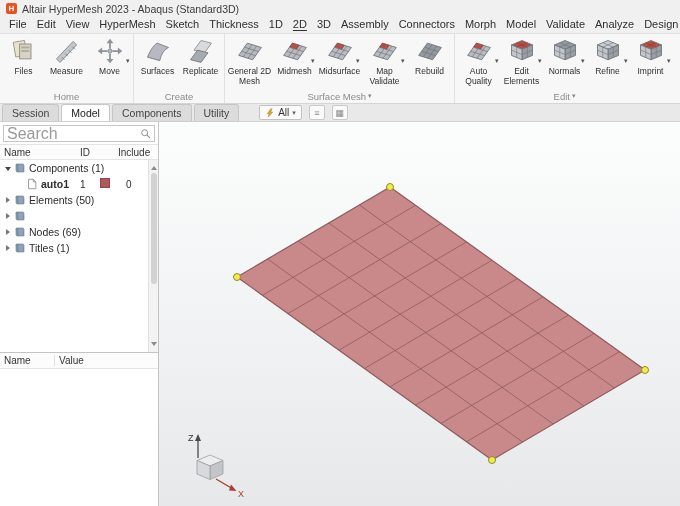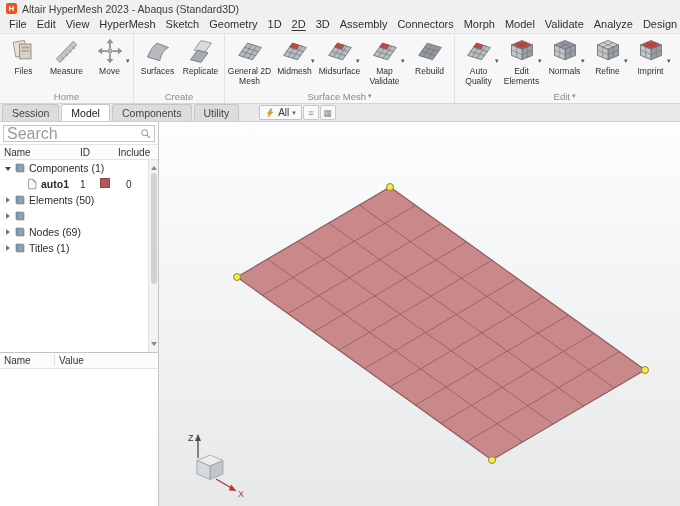--- a/index.html
+++ b/index.html
@@ -30,21 +30,21 @@
   .rlabel { font-size:8.5px; color:#2f2f2f; text-align:center; line-height:1.15; margin-top:1px; max-width:45px; }
   .rgrouplabel { height:14px; font-size:9.5px; color:#8a8a8a; text-align:center; display:flex; align-items:center; justify-content:center; gap:2px; }
   .gdd { font-size:7px; color:#8a8a8a; }
   .c-gray { color:#b6bac0; } .c-steel { color:#a6abb1; } .c-dark { color:#94999f; } .c-light { color:#ccd0d3; }
 
   
   .tabstrip { height:18px; background:#e9e9e9; display:flex; align-items:flex-end; padding-left:2px; border-bottom:1px solid #cfcfcf; }
   .tab { padding:2px 9px 2px; font-size:10.5px; color:#444; background:#dcdcdc; border:1px solid #c6c6c6; border-bottom:none;
          border-radius:3px 3px 0 0; margin-right:2px; cursor:default; white-space:nowrap; }
   .tab.active { background:#ffffff; color:#222; }
-  .entity-toolbar { display:flex; align-items:center; gap:1px; margin-left:18px; padding-bottom:1px; }
+  .entity-toolbar { display:flex; align-items:center; gap:7px; margin-left:18px; padding-bottom:1px; }
   .filter-btn { display:flex; align-items:center; gap:3px; height:15px; padding:0 5px; background:#fafafa; border:1px solid #c2c2c2;
                 border-radius:2px; font-size:10px; color:#333; cursor:default; }
   .filter-btn .chev { font-size:7px; color:#666; }
   .mini-btn { width:16px; height:15px; background:#fafafa; border:1px solid #c9c9c9; border-radius:2px; font-size:9px; color:#888;
               display:flex; align-items:center; justify-content:center; cursor:default; }
 
   
   .content { display:flex; height:384px; }
 
   
@@ -175,21 +175,21 @@
   <span class="logo">H</span>
   <span class="title-text">Altair HyperMesh 2023 - Abaqus (Standard3D)</span>
 </div>
 
 <div class="menubar">
   <span class="mi">File</span>
   <span class="mi">Edit</span>
   <span class="mi">View</span>
   <span class="mi">HyperMesh</span>
   <span class="mi">Sketch</span>
-  <span class="mi">Geometry</span>
+  <span class="mi">Thickness</span>
   <span class="mi">1D</span>
   <span class="mi active">2D</span>
   <span class="mi">3D</span>
   <span class="mi">Assembly</span>
   <span class="mi">Connectors</span>
   <span class="mi">Morph</span>
   <span class="mi">Model</span>
   <span class="mi">Validate</span>
   <span class="mi">Analyze</span>
   <span class="mi">Design Explorer</span>

